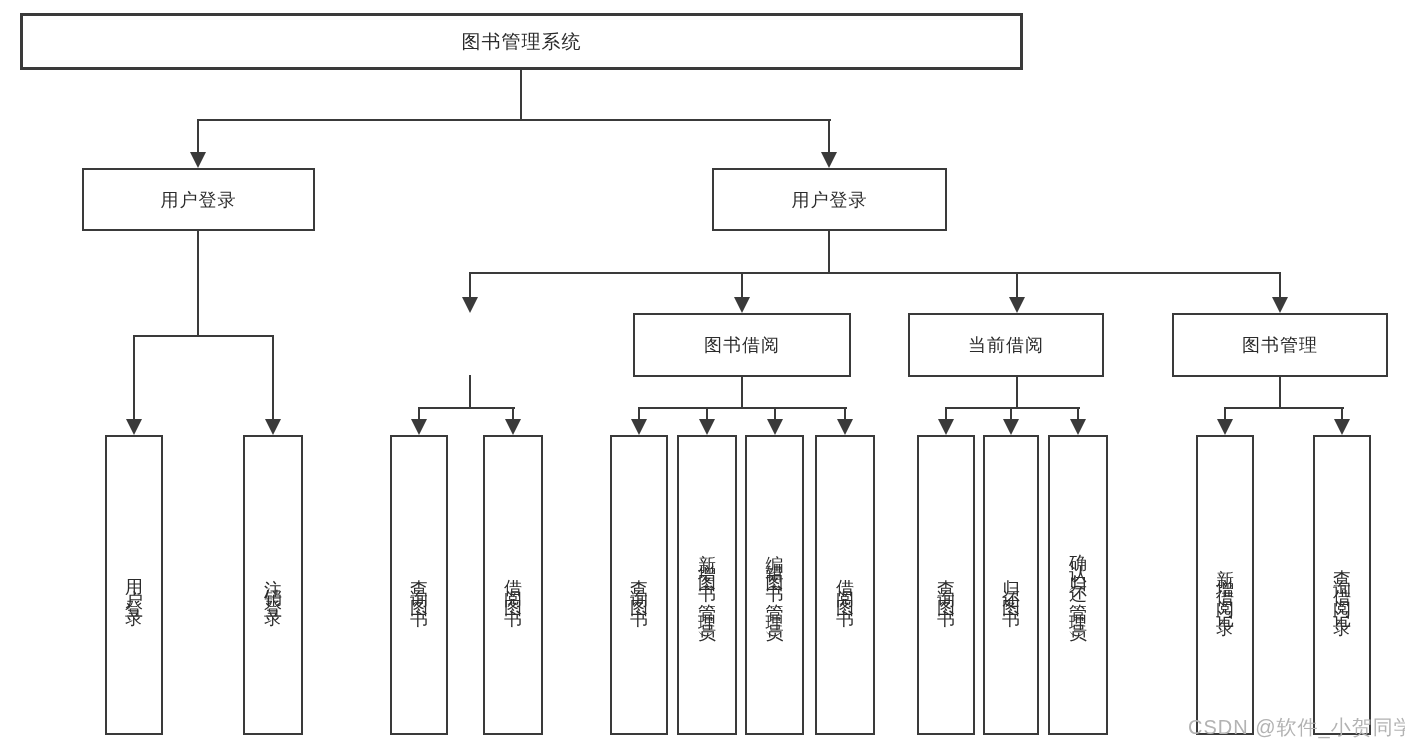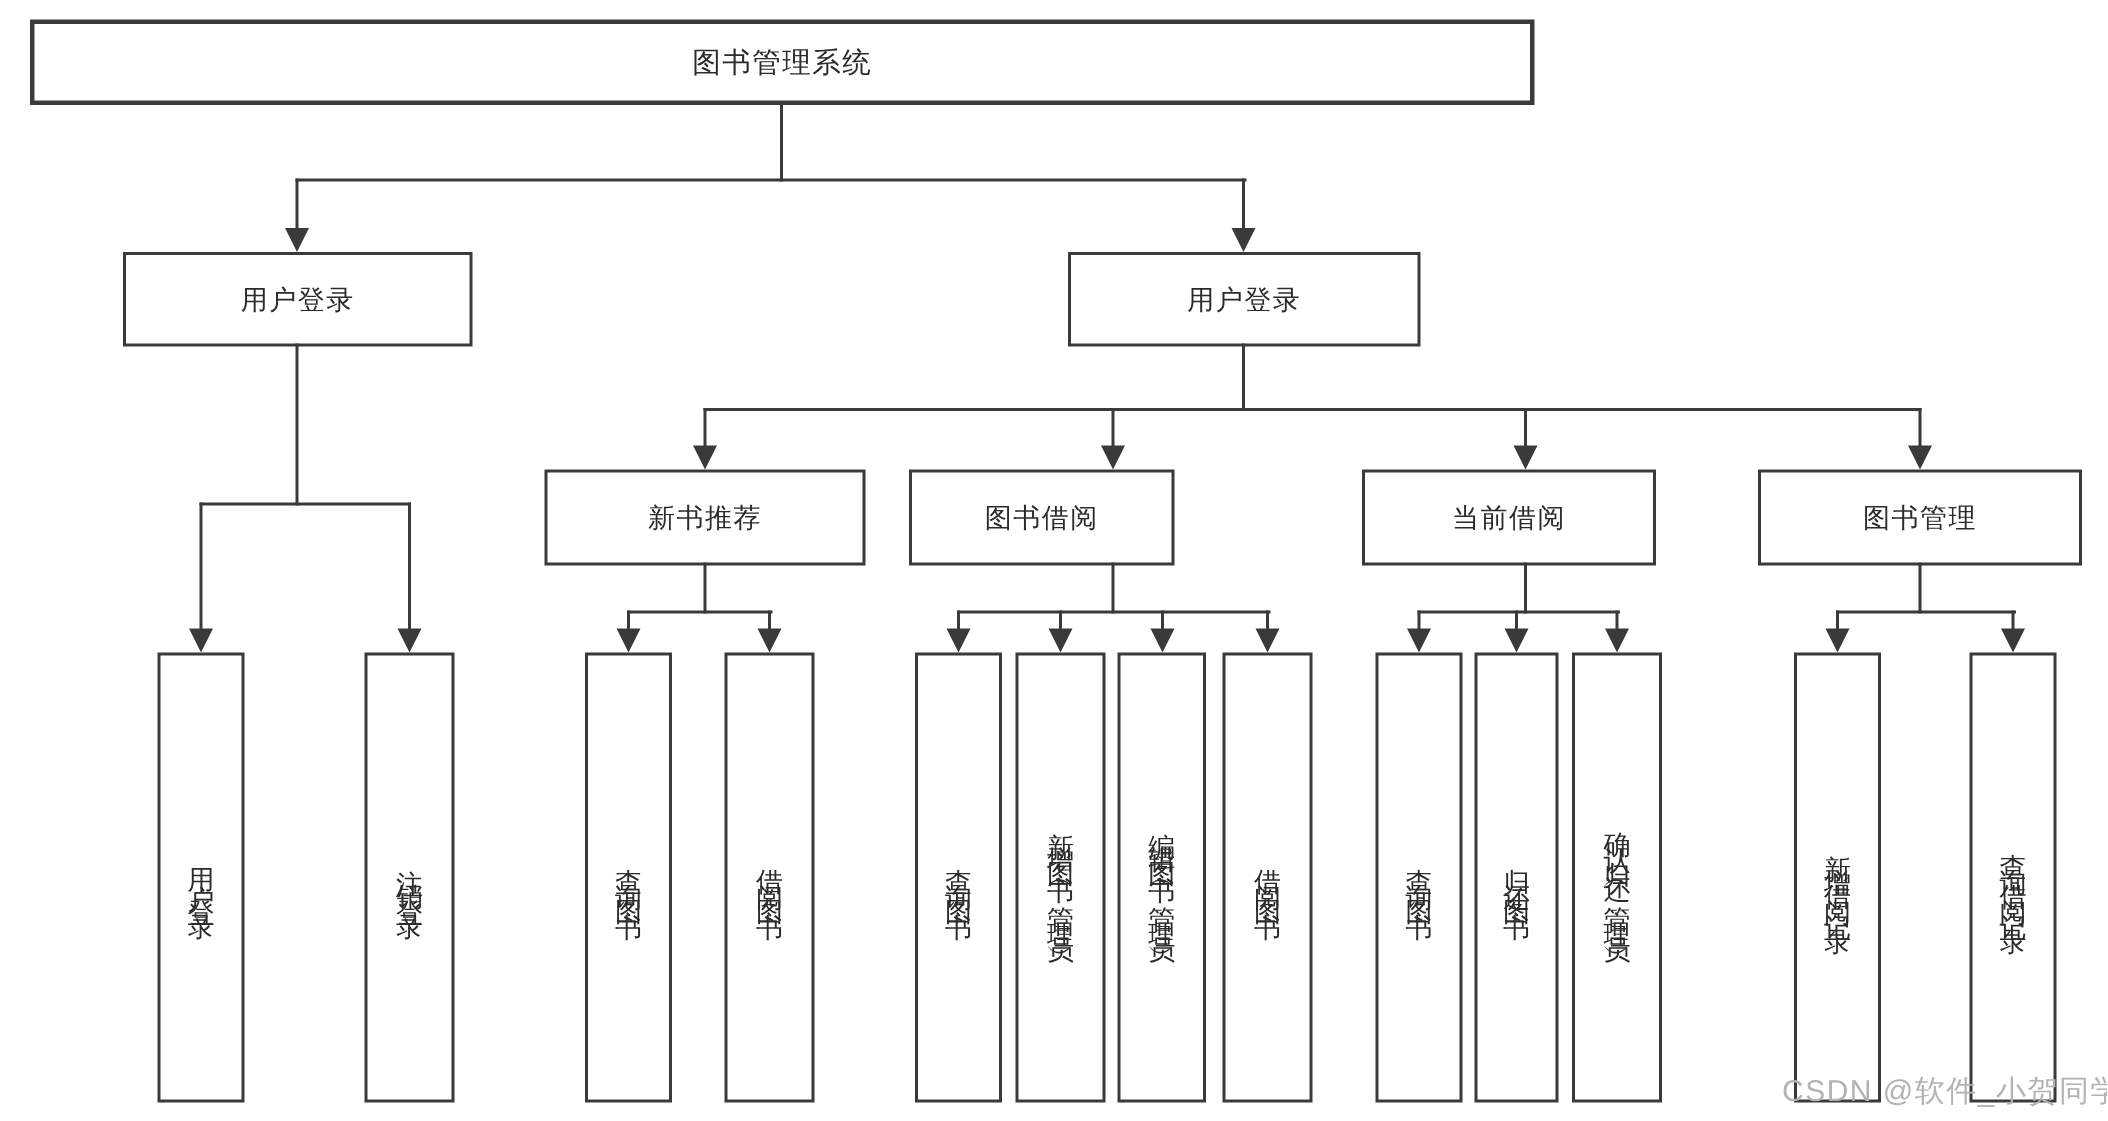--- a/index.html
+++ b/index.html
@@ -69,22 +69,21 @@
   <div class="hl" style="left:469px;top:272px;width:812px;"></div>
   <div class="vl" style="left:469px;top:272px;height:27px;"></div>
   <div class="ah" style="left:462px;top:297px;"></div>
   <div class="vl" style="left:741px;top:272px;height:27px;"></div>
   <div class="ah" style="left:734px;top:297px;"></div>
   <div class="vl" style="left:1016px;top:272px;height:27px;"></div>
   <div class="ah" style="left:1009px;top:297px;"></div>
   <div class="vl" style="left:1279px;top:272px;height:27px;"></div>
   <div class="ah" style="left:1272px;top:297px;"></div>
 
-  <div class="box" style="left:363px;top:313px;width:214px;height:64px;">新书推荐</div>
-  <div class="box" style="left:606px;top:313px;width:177px;height:64px;">图书借阅</div>
+  <div class="box" style="left:633px;top:313px;width:218px;height:64px;">图书借阅</div>
   <div class="box" style="left:908px;top:313px;width:196px;height:64px;">当前借阅</div>
   <div class="box" style="left:1172px;top:313px;width:216px;height:64px;">图书管理</div>
 
   <div class="vl" style="left:469px;top:375px;height:34px;"></div>
   <div class="hl" style="left:418px;top:407px;width:97px;"></div>
   <div class="vl" style="left:418px;top:407px;height:14px;"></div>
   <div class="ah" style="left:411px;top:419px;"></div>
   <div class="vl" style="left:512px;top:407px;height:14px;"></div>
   <div class="ah" style="left:505px;top:419px;"></div>
 

